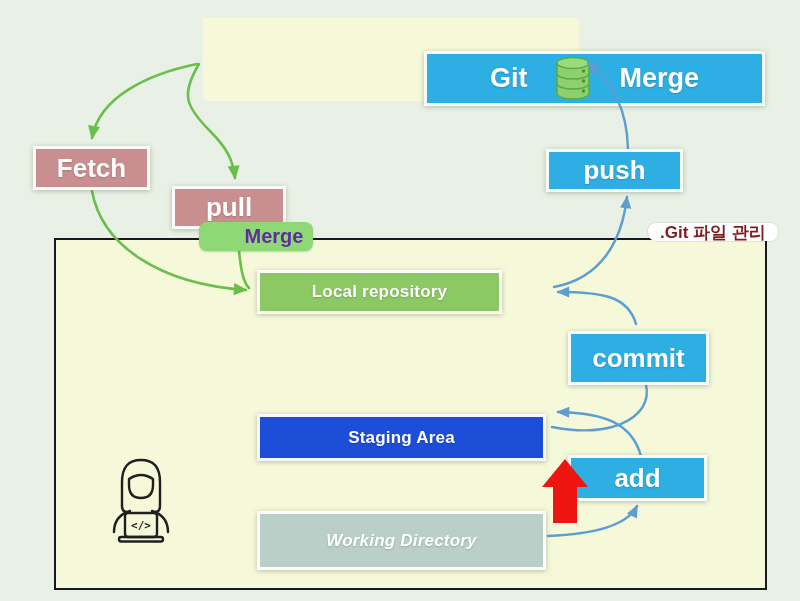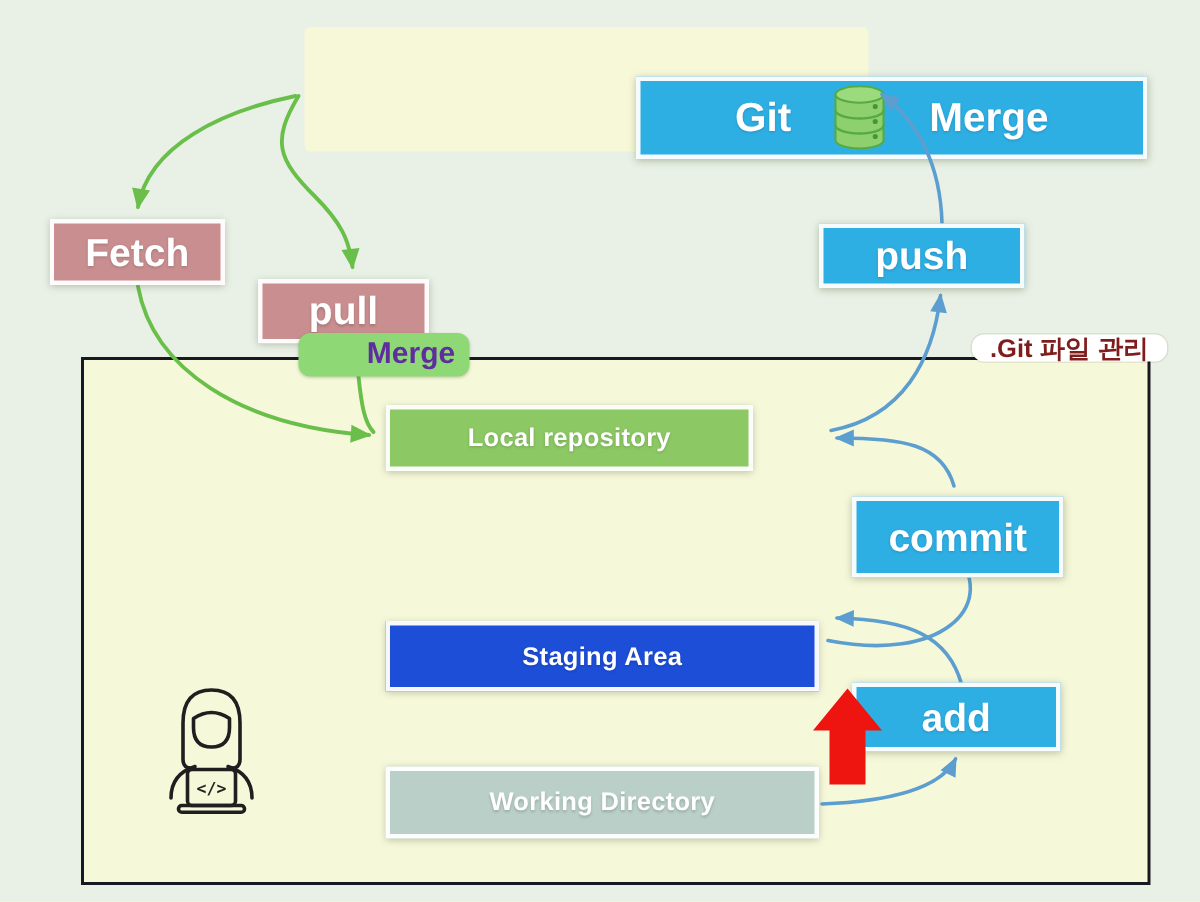--- a/index.html
+++ b/index.html
@@ -39,21 +39,21 @@
   .mid{font-size:17px;letter-spacing:0.2px;}
 
   .gitserver{left:221px;top:33px;width:341px;height:55px;font-size:27px;gap:26px;}
   .fetch{left:33px;top:146px;width:117px;height:44px;}
   .pull{left:172px;top:186px;width:114px;height:43px;}
   .push{left:546px;top:149px;width:137px;height:43px;}
   .localrepo{left:257px;top:270px;width:245px;height:44px;}
   .commit{left:568px;top:331px;width:141px;height:54px;}
   .staging{left:257px;top:386px;width:289px;height:47px;}
   .add{left:568px;top:455px;width:139px;height:46px;}
-  .workdir{left:257px;top:511px;width:289px;height:48px;}
+  .workdir{left:257px;top:511px;width:289px;height:59px;font-style:italic;}
 
   .merge{
     position:absolute;left:199px;top:222px;width:78px;height:29px;
     background:#8fd876;border-radius:8px;
     display:flex;align-items:center;justify-content:center;
     color:#5f2e9e;font-weight:bold;font-size:20px;
     z-index:4;box-shadow:0 1px 2px rgba(60,90,40,0.25);padding-left:36px;
   }
   .gitlabel{
     position:absolute;left:648px;top:223px;height:18px;padding:0 12px;

